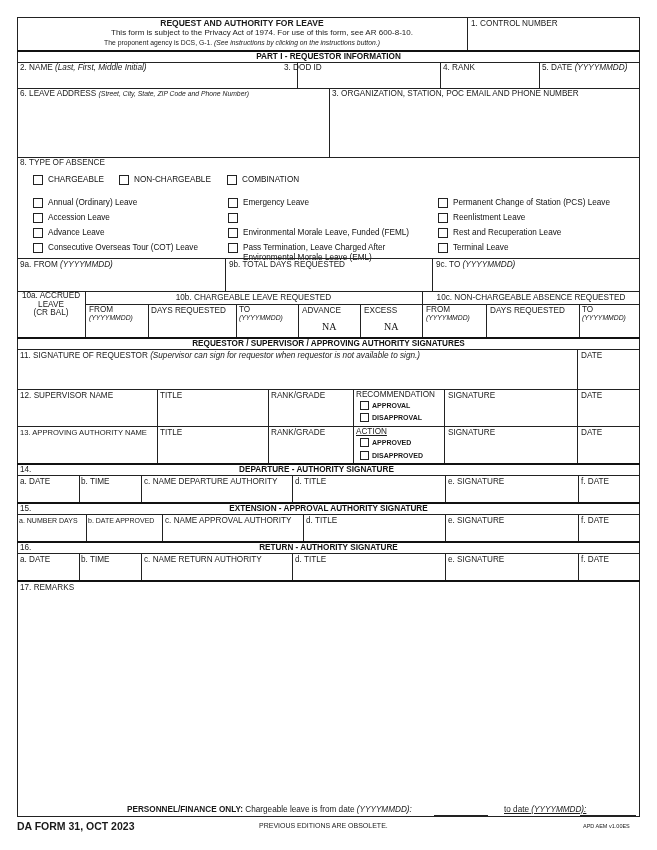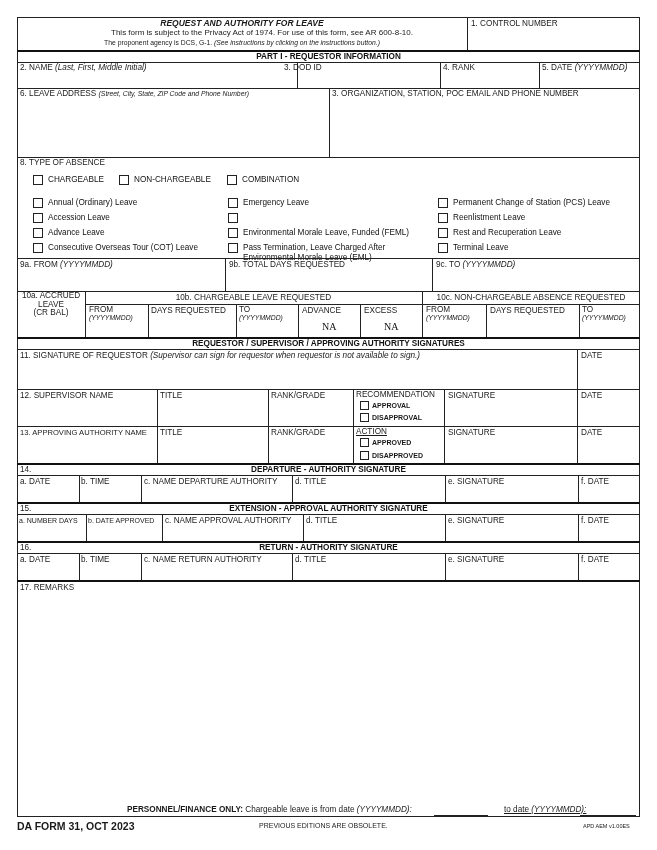--- a/index.html
+++ b/index.html
@@ -20,21 +20,21 @@
   .cb { position:absolute; width:10px; height:10px; border:1px solid #222; box-sizing:border-box; background:#fff; }
   .opt { position:absolute; font-size:8.2px; line-height:10px; white-space:nowrap; }
   .na { position:absolute; font-family:"Liberation Serif", serif; font-size:10px; }
   .field { position:absolute; }
 </style>
 </head>
 <body>
 
 <div class="abs form"></div>
 
-<div class="lbl title center" style="left:17px;top:18px;width:450px;font-style:italic;">REQUEST AND AUTHORITY FOR LEAVE</div>
+<div class="lbl title center" style="left:17px;top:18px;width:450px;">REQUEST AND AUTHORITY FOR LEAVE</div>
 <div class="lbl center" style="left:17px;top:28px;width:450px;font-size:8px;padding-left:20px;">This form is subject to the Privacy Act of 1974. For use of this form, see AR 600-8-10.</div>
 <div class="lbl center sm" style="left:17px;top:38px;width:450px;"><span>The proponent agency is DCS, G-1.</span> <i>(See instructions by clicking on the instructions button.)</i></div>
 <div class="vl" style="left:467px;top:17px;height:33px;"></div>
 <div class="lbl" style="left:471px;top:19px;">1. CONTROL NUMBER</div>
 <div class="field" style="left:468px;top:30px;width:171px;height:19px;"></div>
 
 <div class="hl thick" style="top:50px;"></div>
 <div class="sect" style="left:17px;top:52px;width:623px;">PART I - REQUESTOR  INFORMATION</div>
 <div class="hl" style="top:62px;"></div>
 
@@ -198,21 +198,21 @@
 <div class="lbl" style="left:372px;top:438px;font-size:7px;font-weight:bold;">APPROVED</div>
 <div class="cb" style="left:360px;top:451px;width:9px;height:9px;"></div>
 <div class="lbl" style="left:372px;top:451px;font-size:7px;font-weight:bold;">DISAPPROVED</div>
 <div class="lbl" style="left:448px;top:428px;">SIGNATURE</div>
 <div class="field" style="left:445px;top:439px;width:131px;height:23px;"></div>
 <div class="lbl" style="left:581px;top:428px;">DATE</div>
 <div class="field" style="left:578px;top:439px;width:61px;height:23px;"></div>
 <div class="hl thick" style="top:463px;"></div>
 
 <div class="lbl" style="left:20px;top:465px;">14.</div>
-<div class="sect" style="left:17px;top:465px;width:623px;">DEPARTURE - AUTHORITY SIGNATURE</div>
+<div class="sect" style="left:5px;top:465px;width:623px;">DEPARTURE - AUTHORITY SIGNATURE</div>
 <div class="hl" style="top:475px;"></div>
 <div class="lbl" style="left:20px;top:477px;">a. DATE</div>
 <div class="field" style="left:18px;top:488px;width:60px;height:13px;"></div>
 <div class="vl" style="left:79px;top:475px;height:27px;"></div>
 <div class="lbl" style="left:81px;top:477px;">b. TIME</div>
 <div class="field" style="left:80px;top:488px;width:60px;height:13px;"></div>
 <div class="vl" style="left:141px;top:475px;height:27px;"></div>
 <div class="lbl" style="left:144px;top:477px;">c. NAME DEPARTURE AUTHORITY</div>
 <div class="field" style="left:142px;top:488px;width:149px;height:13px;"></div>
 <div class="vl" style="left:292px;top:475px;height:27px;"></div>

